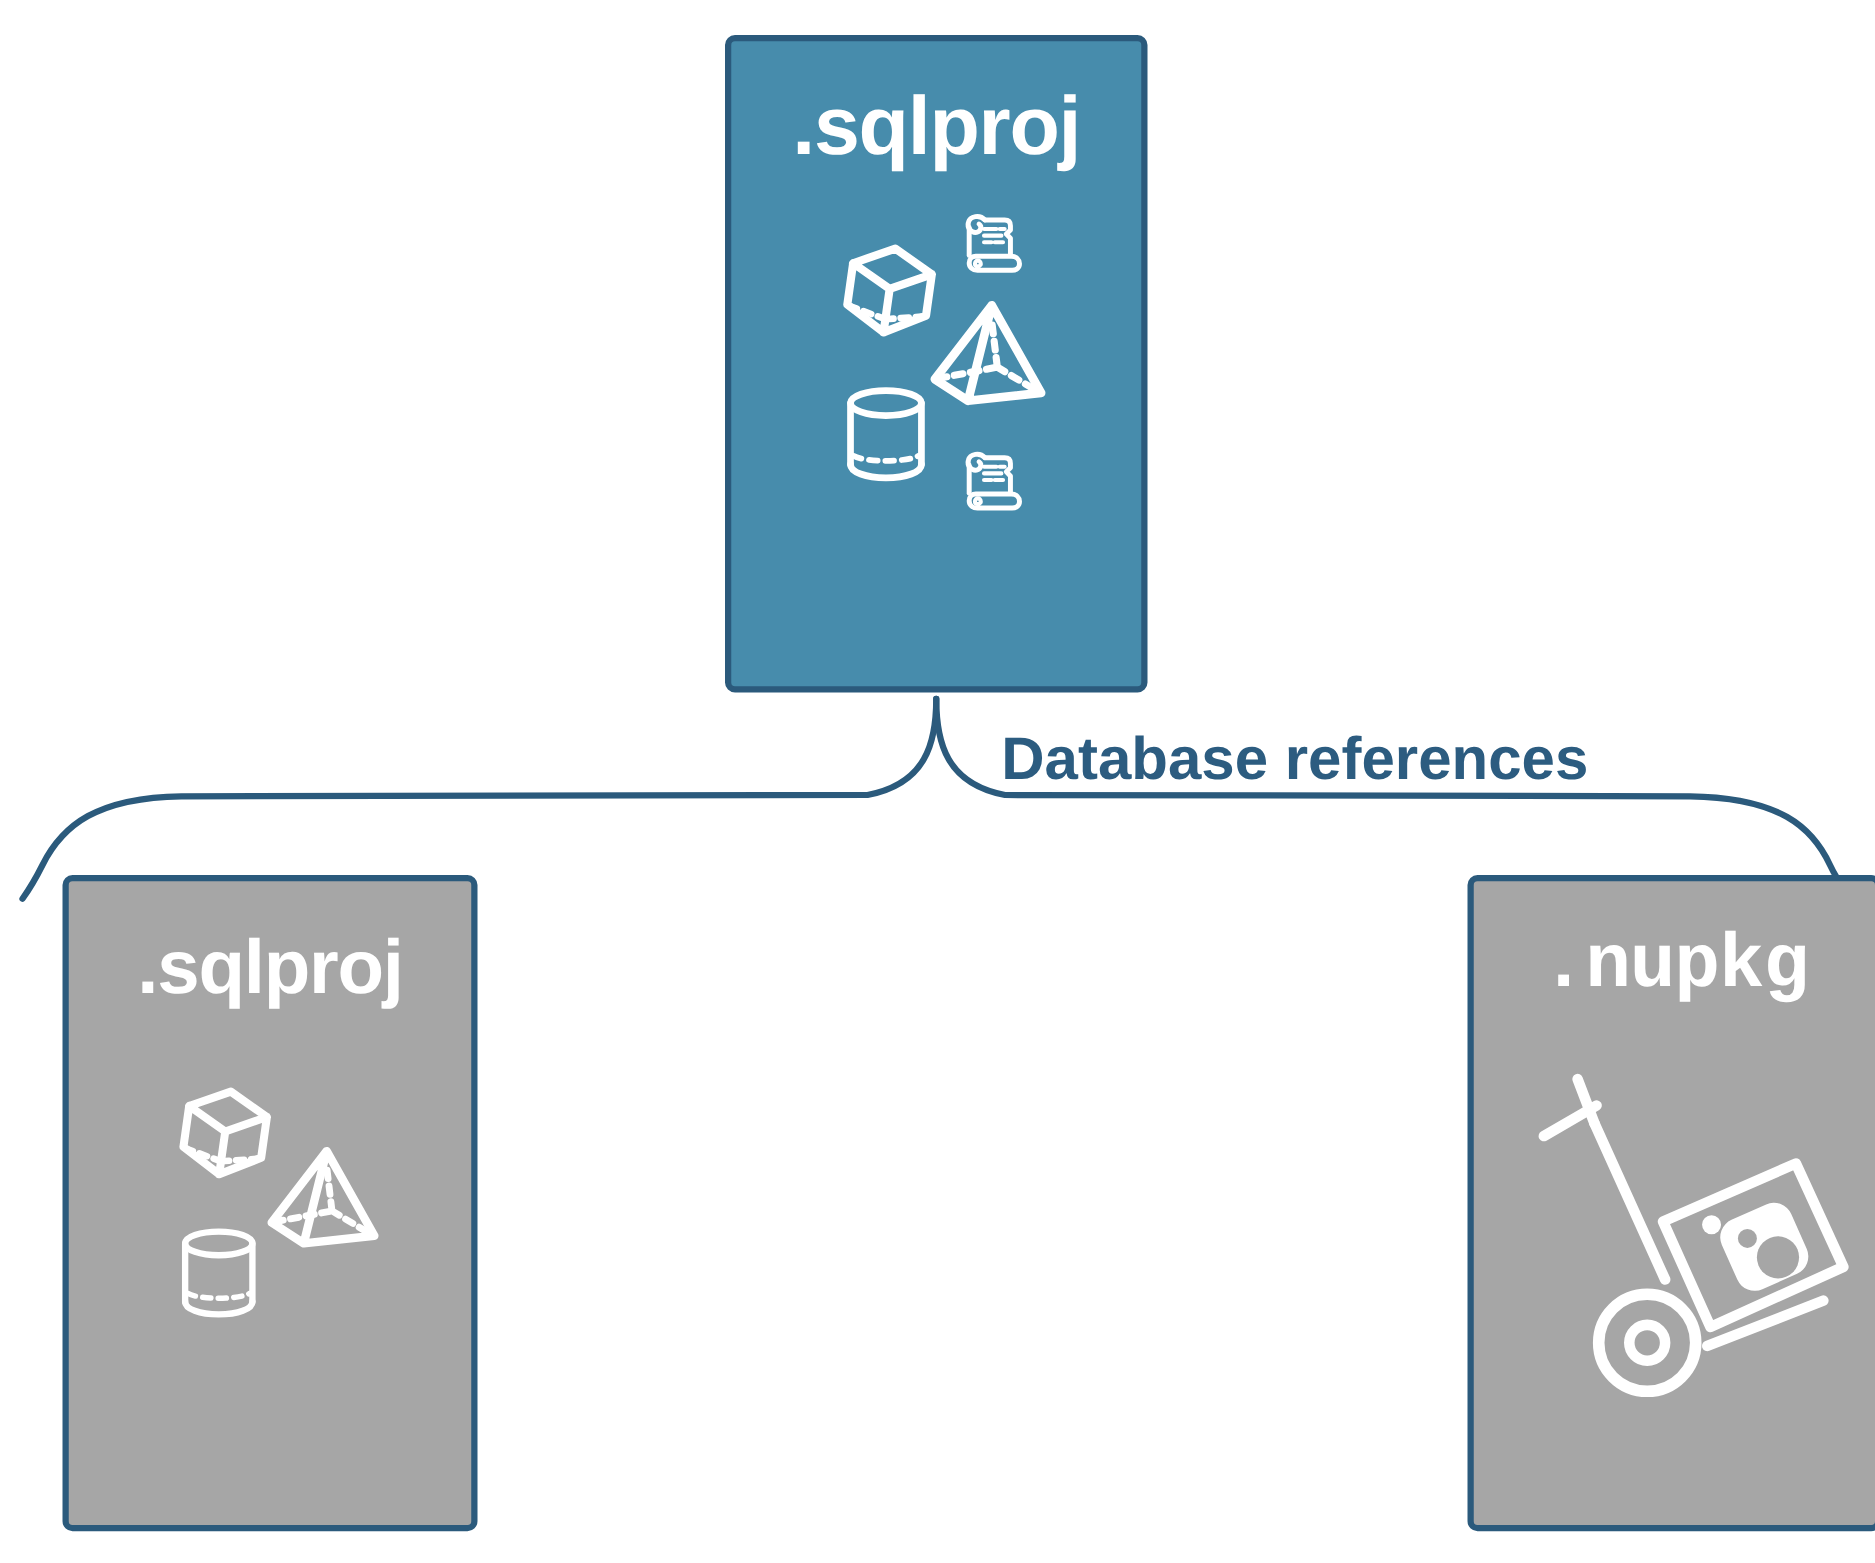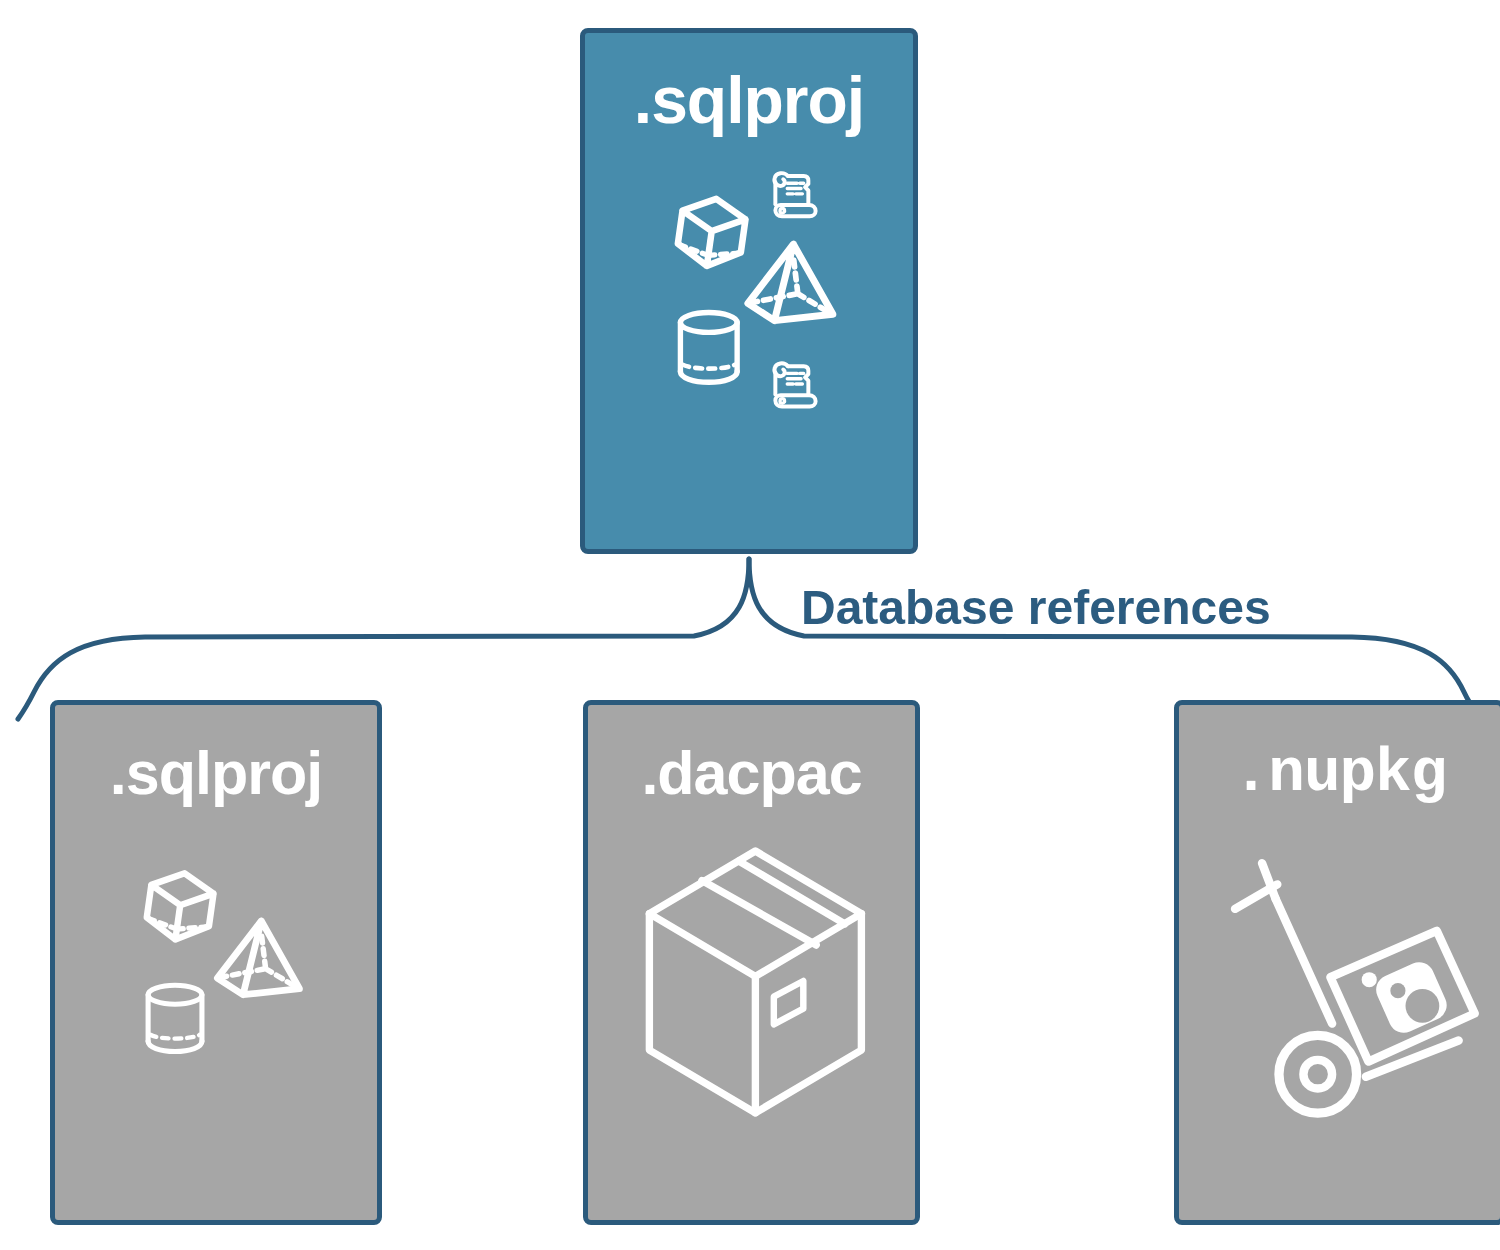--- a/index.html
+++ b/index.html
@@ -109,26 +109,20 @@
 
   <div class="node node--gray" style="left:50px; top:700px; width:332px; height:525px;">
     <div class="node-title">.sqlproj</div>
     <svg class="icons-layer" viewBox="0 0 332 525">
       <use href="#def-cube" transform="translate(128.5,207.5) rotate(8) scale(0.83) translate(-50,-50)"></use>
       <use href="#def-pyramid" transform="translate(212,258) rotate(5) scale(0.87) translate(-55,-50)"></use>
       <use href="#def-cylinder" transform="translate(90,283) scale(0.75)"></use>
     </svg>
   </div>
 
-  <div class="node node--gray" style="left:583px; top:700px; width:337px; height:525px;">
-    <div class="node-title">.dacpac</div>
-    <svg class="icons-layer" viewBox="0 0 337 525">
-      <use href="#def-package" transform="translate(49,140) scale(0.95)"></use>
-    </svg>
-  </div>
 
   <div class="node node--gray" style="left:1174px; top:700px; width:331px; height:525px;font-family:Liberation Mono, monospace;">
     <div class="node-title">.nupkg</div>
     <svg class="icons-layer" viewBox="0 0 331 525">
       <use href="#def-handtruck" transform="translate(50,155) scale(0.87)"></use>
     </svg>
   </div>
 
 </div>
 

